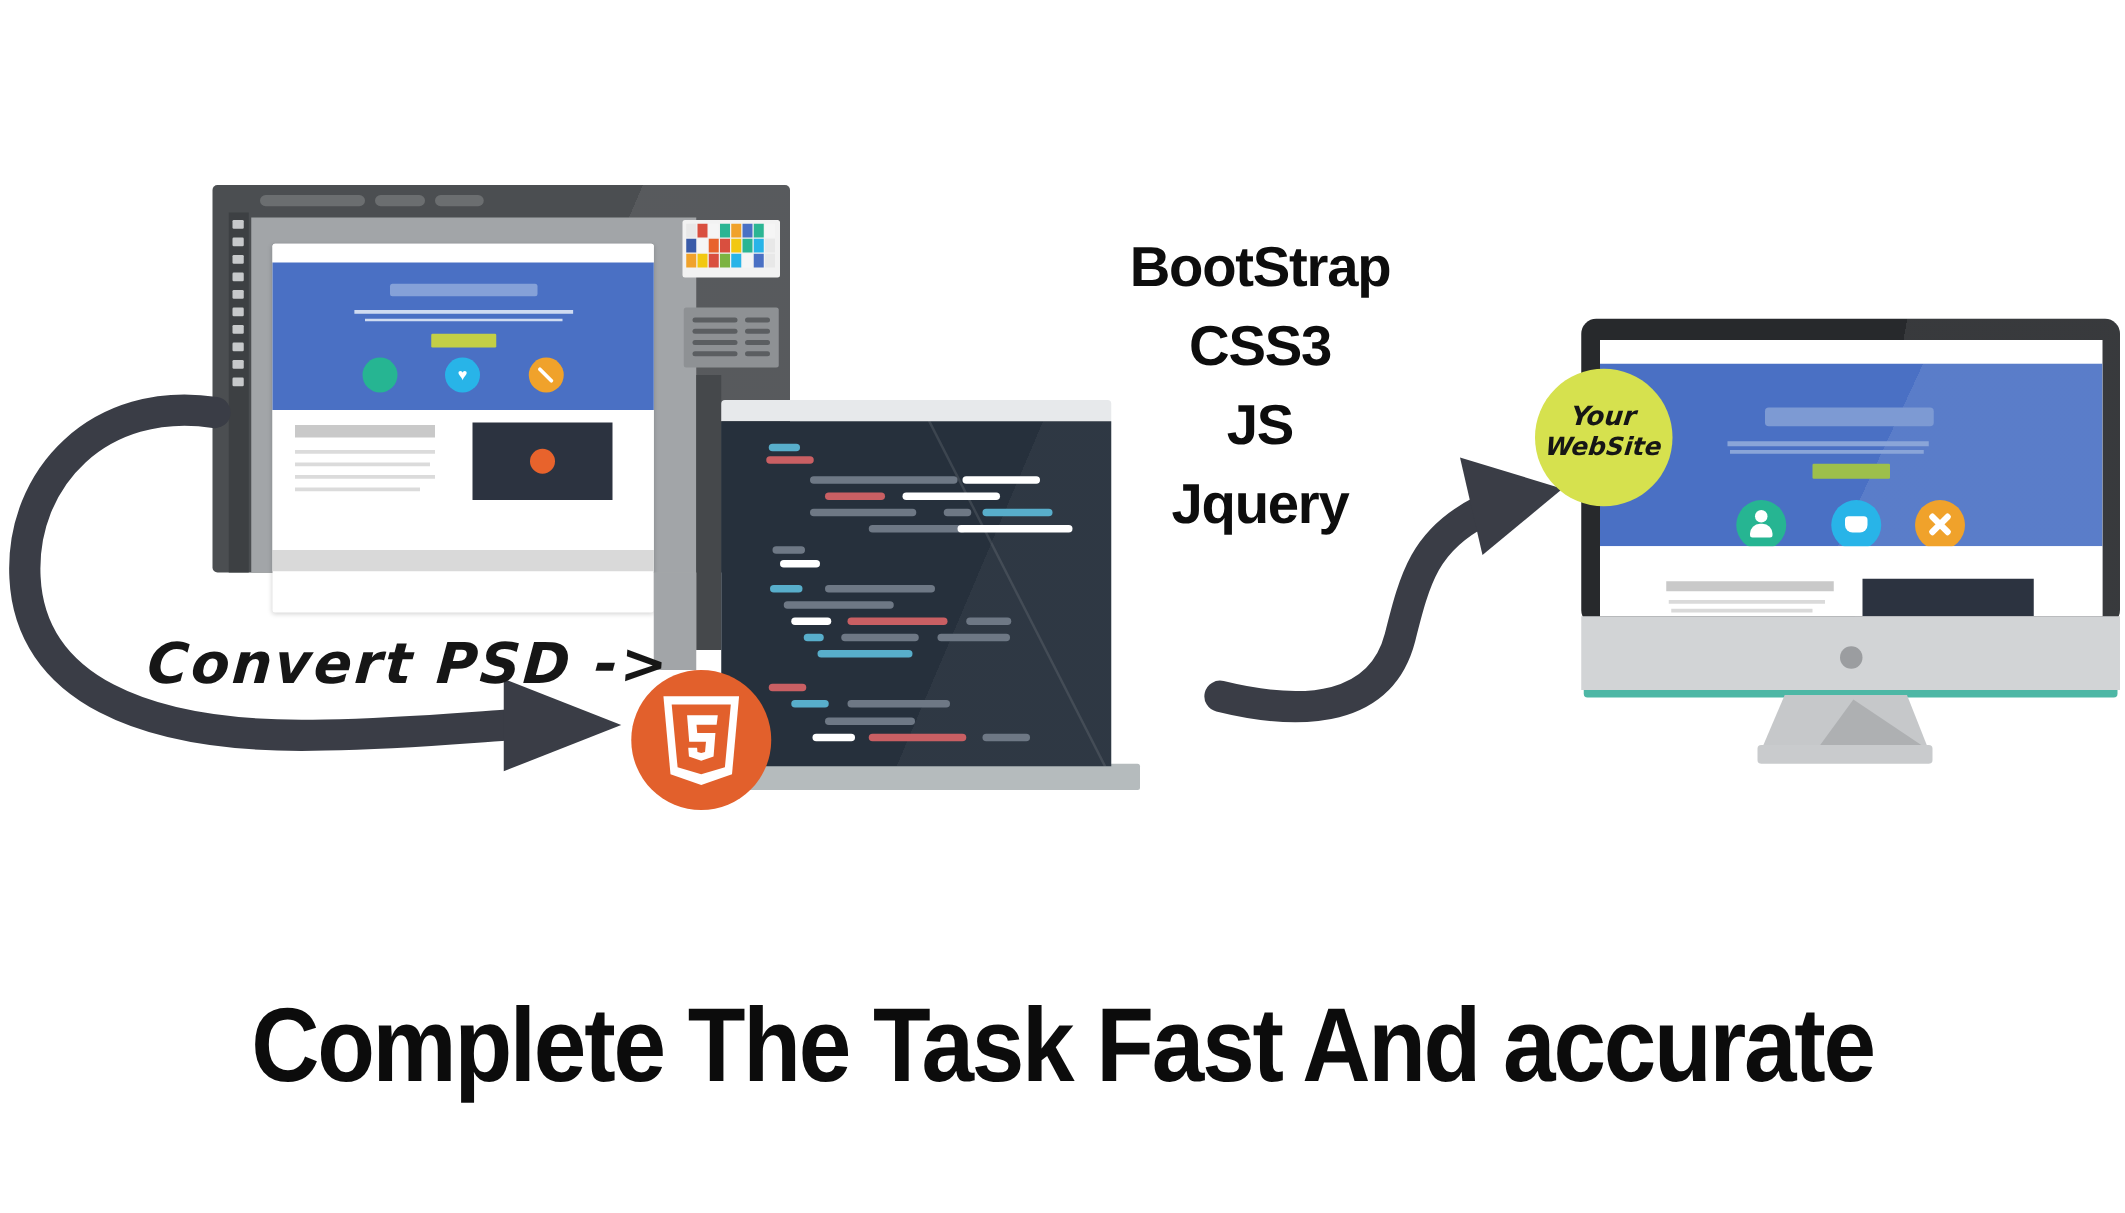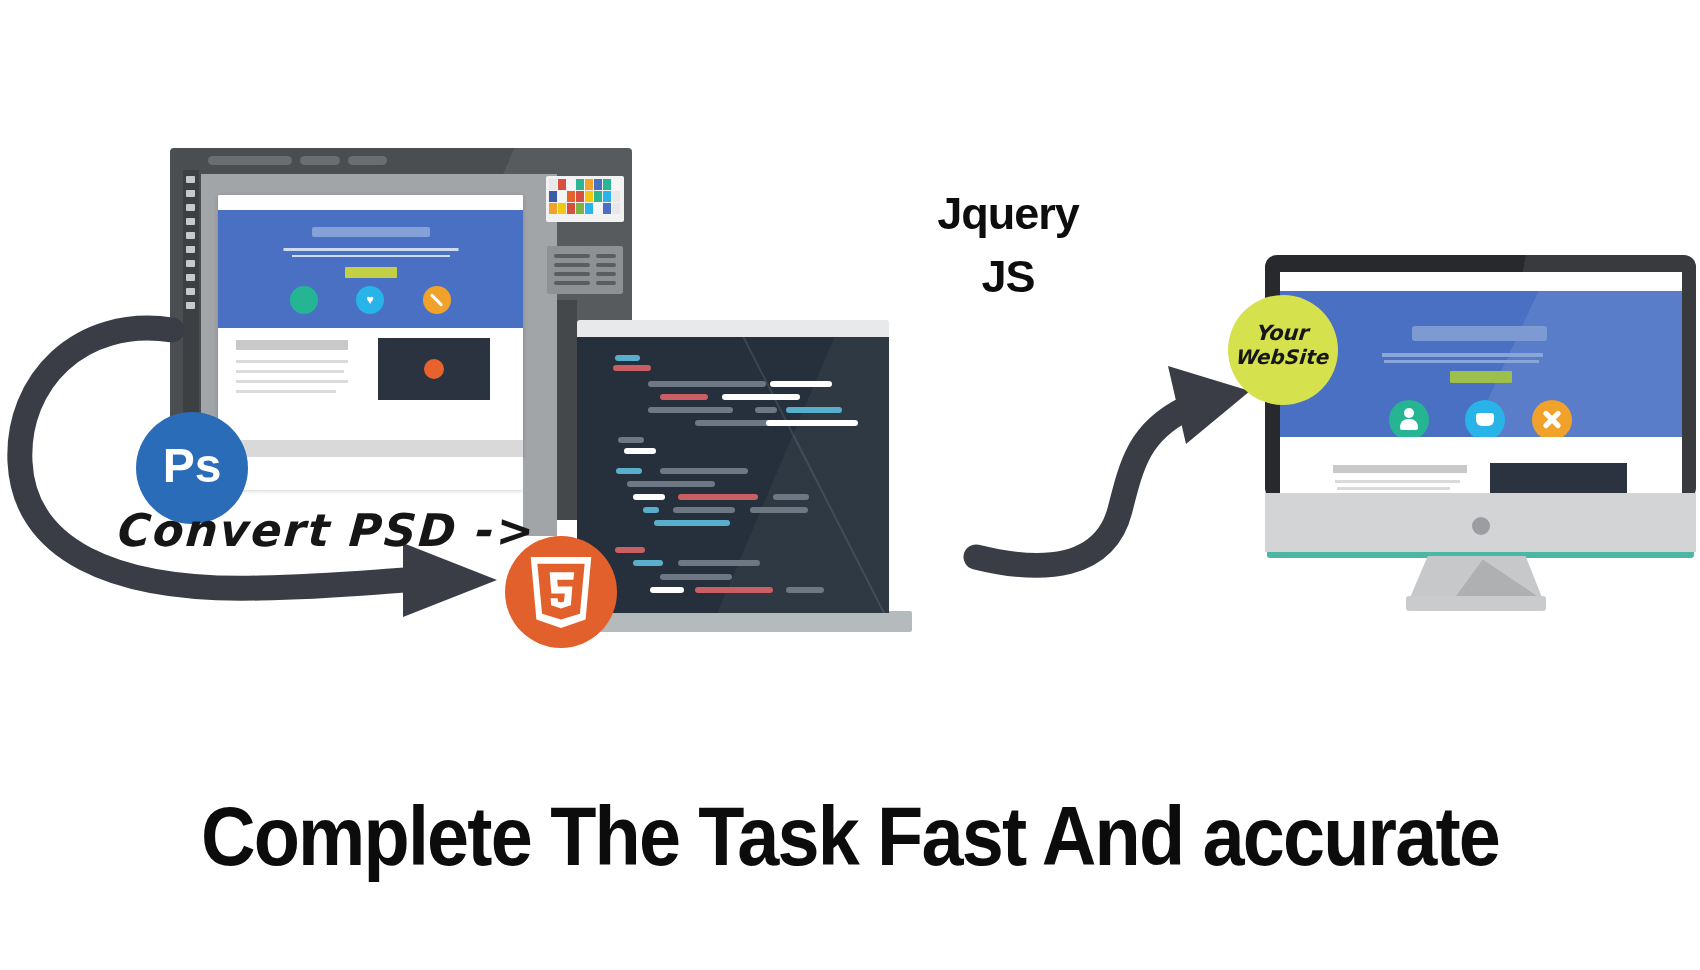--- a/index.html
+++ b/index.html
@@ -304,36 +304,37 @@
   </div>
   <div class="monitor-foot"></div>
 
   <svg class="flow-arrows" viewBox="0 0 1700 970">
     <path d="M 172 330 C 80 316, 16 382, 20 462 C 24 548, 110 592, 260 588 C 320 587, 362 583, 406 580" fill="none" stroke="#3a3d46" stroke-width="25" stroke-linecap="round"></path>
     <polygon points="403,543 497,580 403,617" fill="#3a3d46"></polygon>
     <path d="M 976 557 C 1045 574, 1105 568, 1120 510 C 1132 462, 1140 432, 1185 409" fill="none" stroke="#3a3d46" stroke-width="25" stroke-linecap="round"></path>
     <polygon points="1250,391 1168,366 1186,444" fill="#3a3d46"></polygon>
   </svg>
 
-  <div class="ps-badge">Ps</div>
 
   <div class="html5-badge">
     <svg width="70" height="80" viewBox="0 0 74 84">
       <path d="M5 4 L69 4 L63 70 L37 79 L11 70 Z" fill="#ffffff"></path>
       <path d="M12 11 L62 11 L57 64 L37 70 L17 64 Z" fill="#e2602c"></path>
       <path d="M25 20 H51 L50 28 H33 L33.6 35 H49 L47.4 55 L37 58.5 L26.6 55 L26 47.5 H33.5 L33.8 51 L37 52 L40.2 51 L41 42.5 H26.8 Z" fill="#ffffff"></path>
     </svg>
   </div>
 
   <div class="yw-badge">
     <div class="l1">Your</div>
     <div class="l2">WebSite</div>
   </div>
 
   <div class="convert-label">Convert PSD -&gt;</div>
 
   <div class="tech-stack">
+    <div>BootStrap</div>
+    <div>CSS3</div>
+    <div>JS</div>
     <div>Jquery</div>
-    <div>JS</div>
   </div>
 
   <div class="headline">Complete The Task Fast And accurate</div>
 </div>
 
 </body></html>

